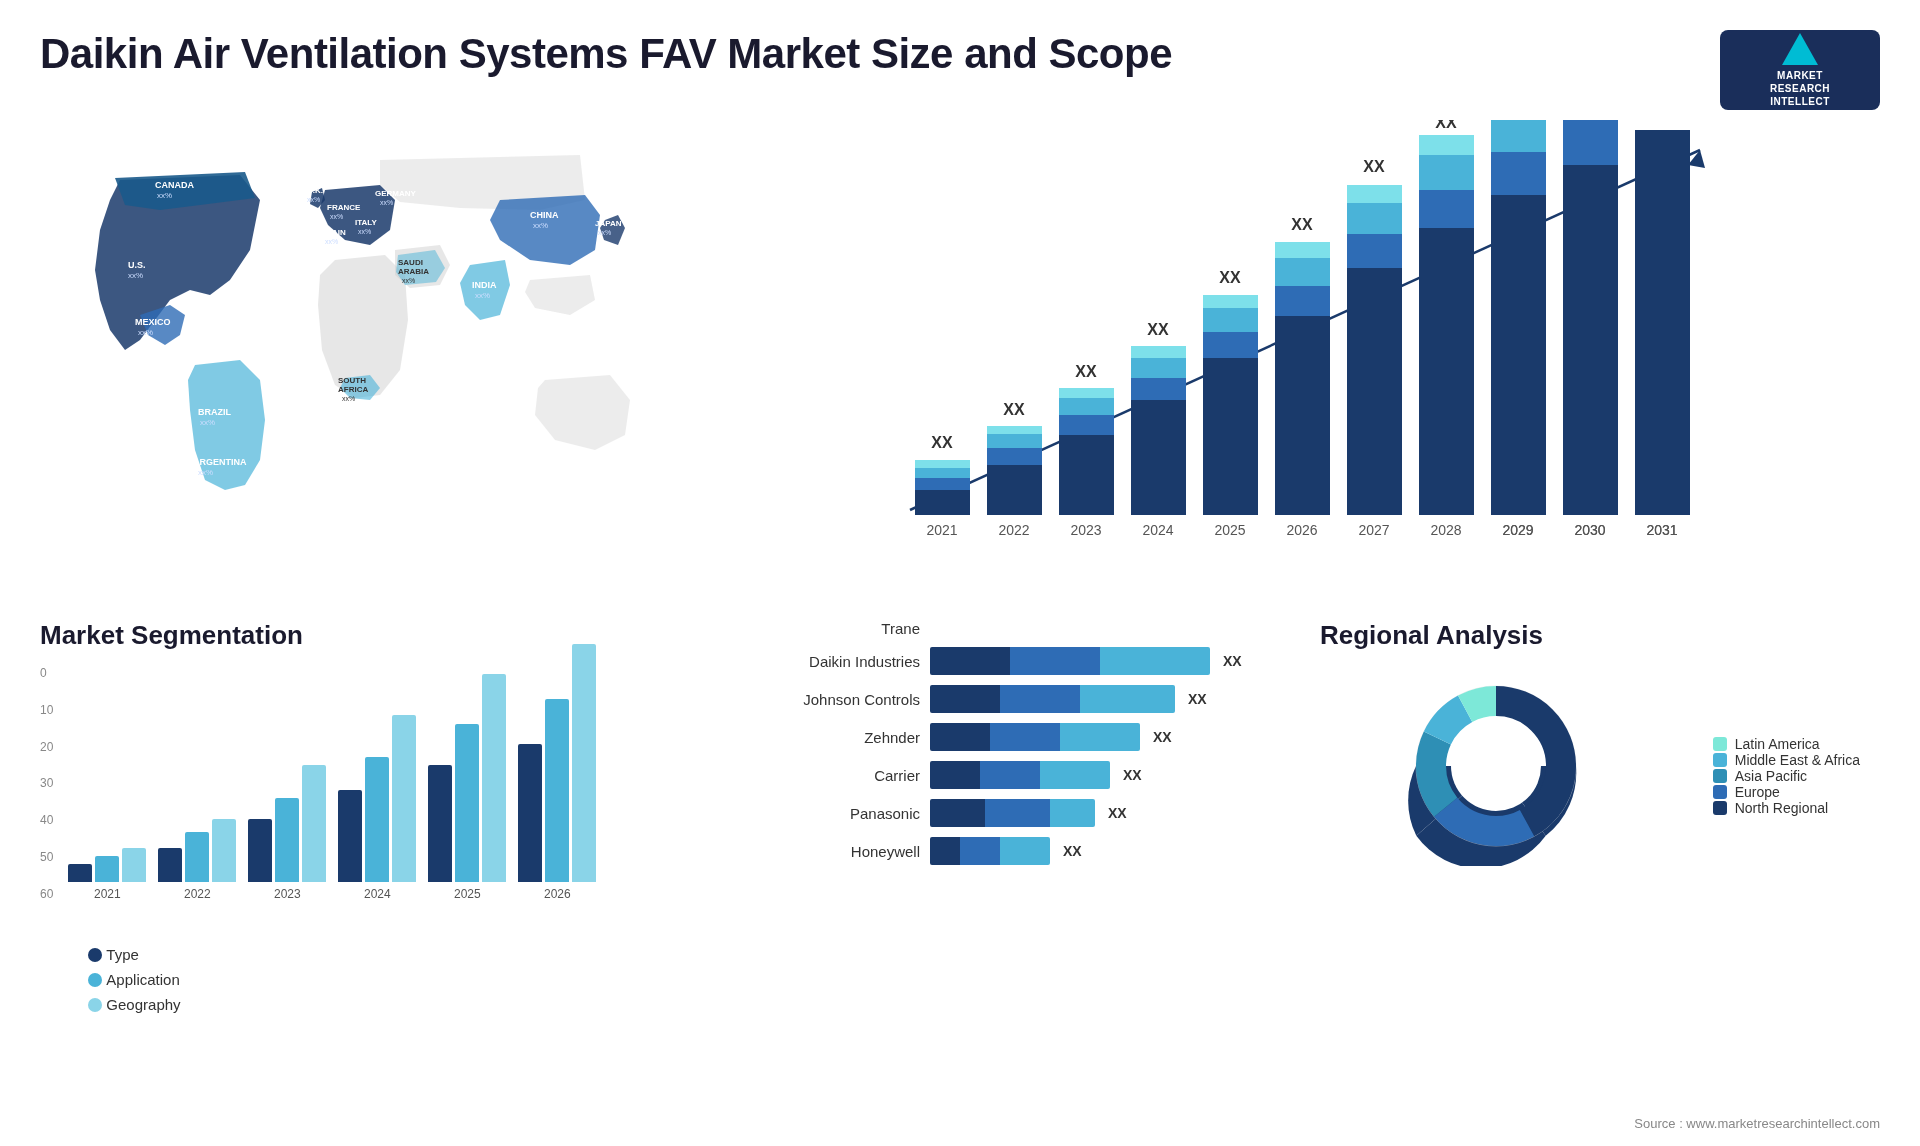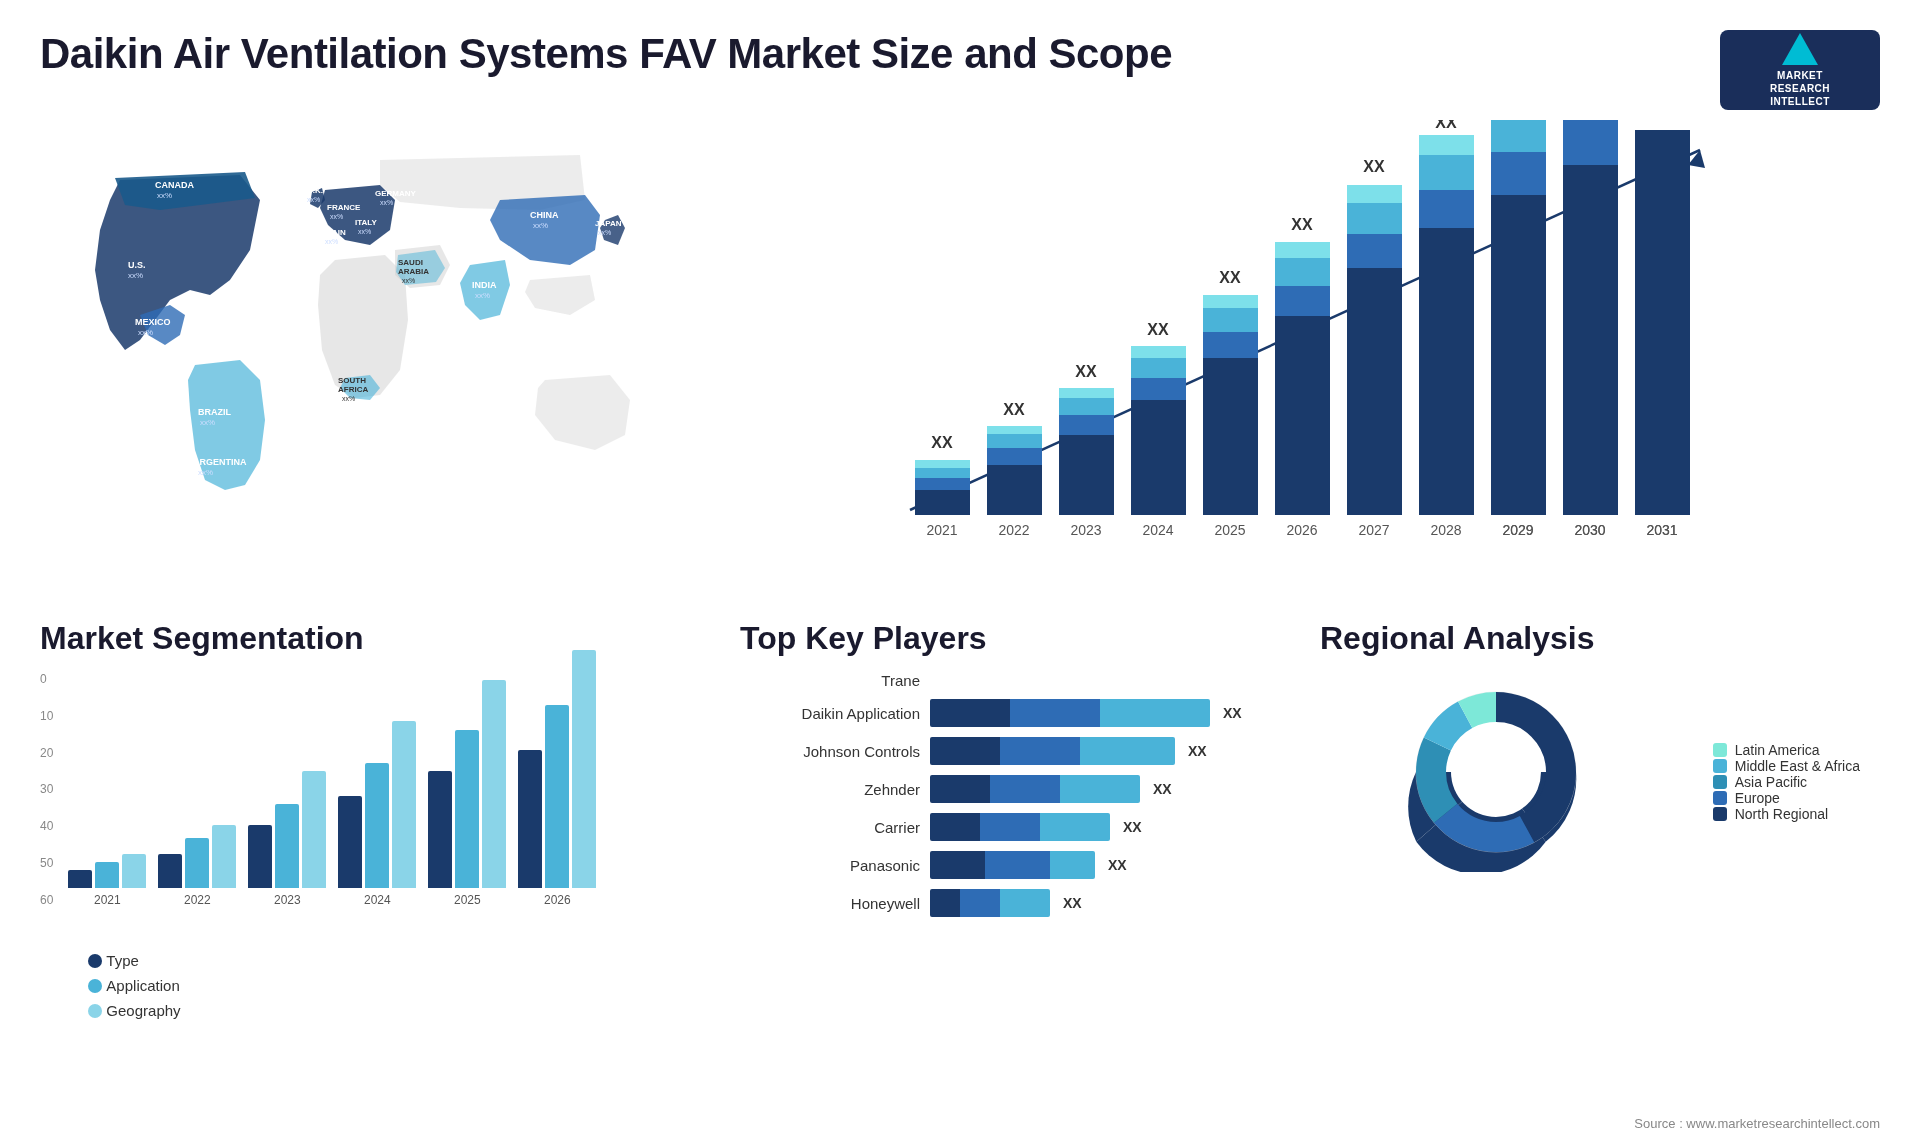--- a/index.html
+++ b/index.html
@@ -94,21 +94,21 @@
       grid-column: 2;
       grid-row: 2;
       height: 380px;
       display: grid;
       grid-template-columns: 1fr 1fr;
       padding-left: 40px;
     }
 
     
     .section-title {
-      font-size: 32px;
+      font-size: 26px;
       font-weight: 700;
       color: #1a1a2e;
       margin-bottom: 15px;
     }
 
     
     .map-container {
       width: 100%;
       height: 460px;
       position: relative;
@@ -498,29 +498,28 @@
             <span>Geography</span>
           </div>
         </div>
       </div>
     </div>
   </div>
 
   <div class="bottom-right">
 
     <div class="players-section">
-      <div class="section-title">Top Key Players</div>
 
       <div class="player-row">
         <div class="player-name">Trane</div>
         <div class="player-bar-container"></div>
       </div>
 
       <div class="player-row">
-        <div class="player-name">Daikin Application</div>
+        <div class="player-name">Daikin Industries</div>
         <div class="player-bar-container">
           <div class="player-bar" style="width:280px;">
             <div class="player-bar-seg1" style="width:80px;"></div>
             <div class="player-bar-seg2" style="width:90px;"></div>
             <div class="player-bar-seg3" style="width:110px;"></div>
           </div>
           <span class="player-xx">XX</span>
         </div>
       </div>
 

